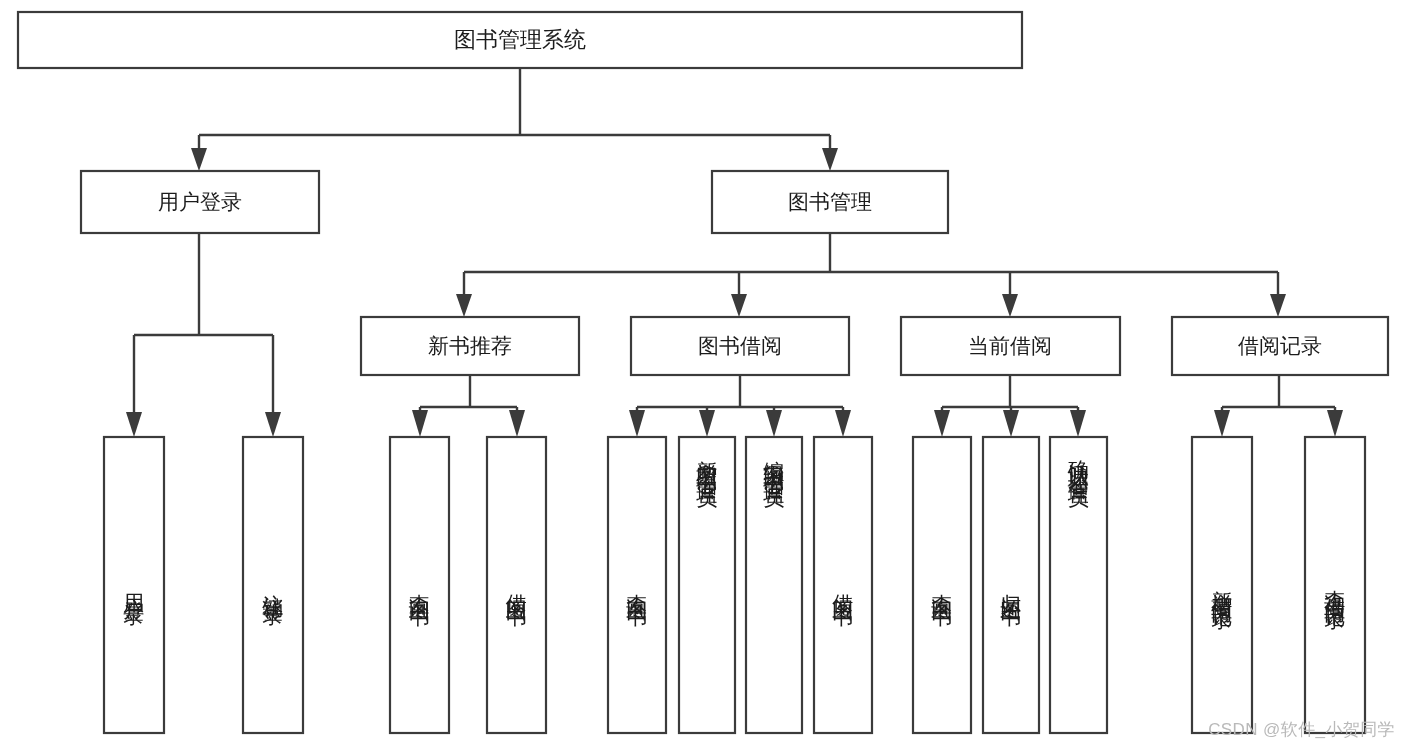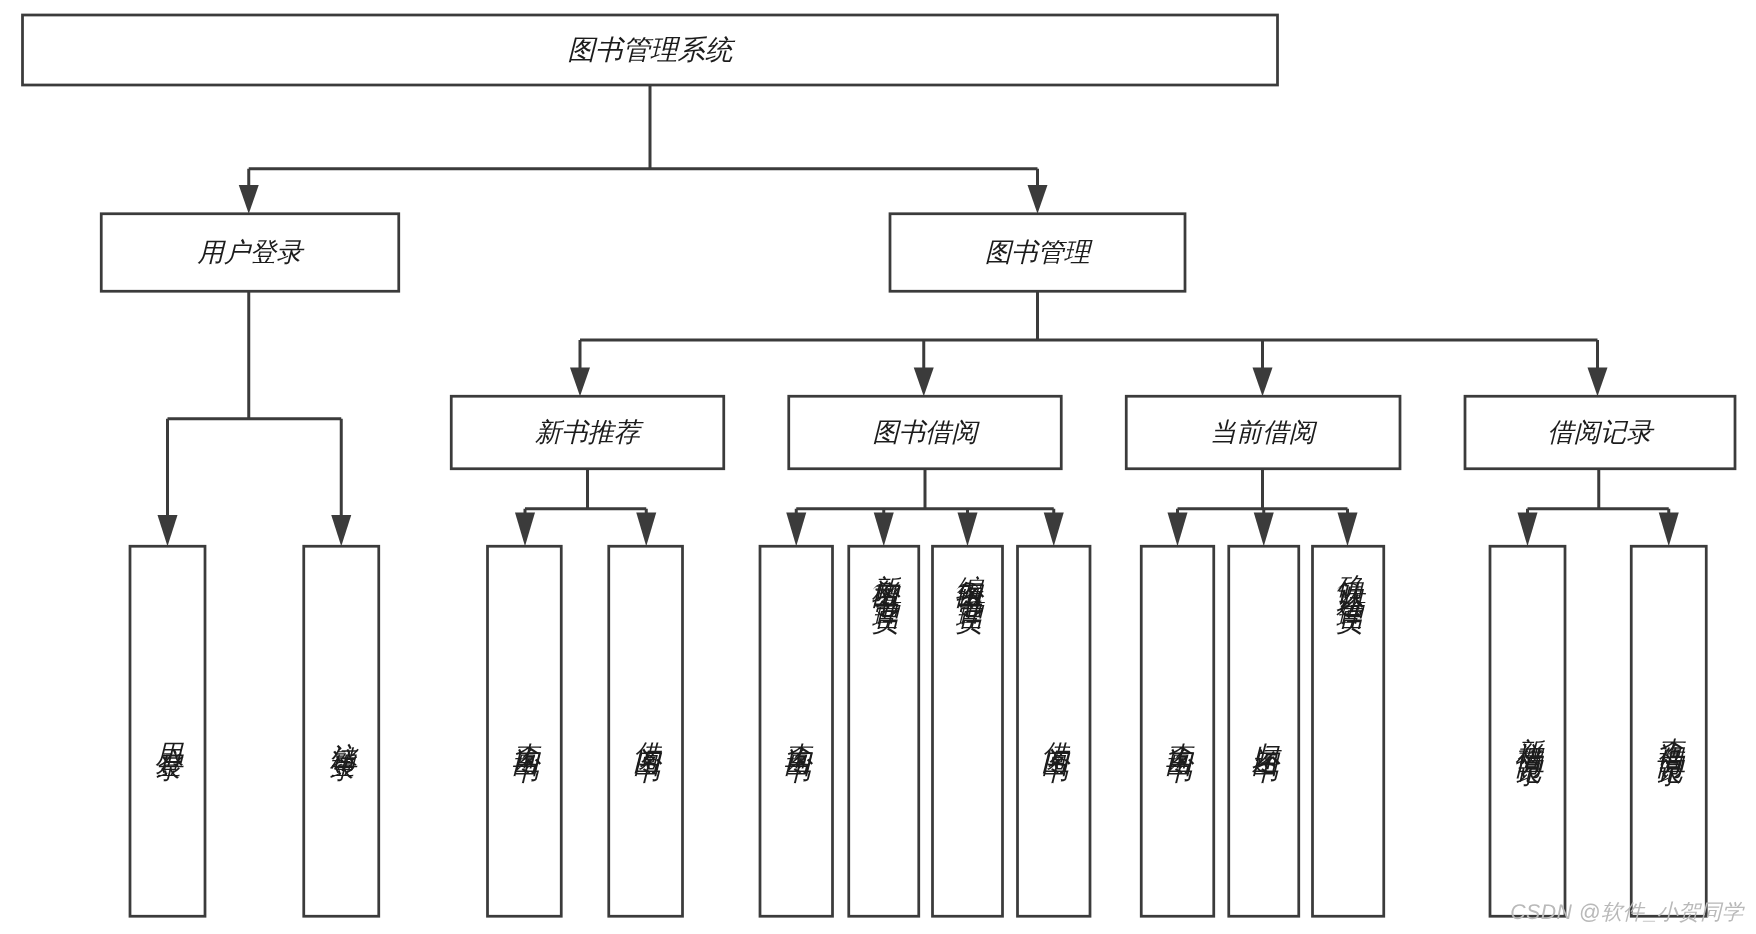--- a/index.html
+++ b/index.html
@@ -9,21 +9,20 @@
   }
   body {
     font-family: "Liberation Sans", "DejaVu Sans", sans-serif;
   }
   #diagram-root {
     position: relative;
     width: 1405px;
     height: 747px;
     background: #ffffff;
     overflow: hidden;
-    font-style: italic;
   }
   #diagram-svg {
     position: absolute;
     left: 0;
     top: 0;
     width: 1405px;
     height: 747px;
   }
   .node-box {
     fill: #ffffff;

